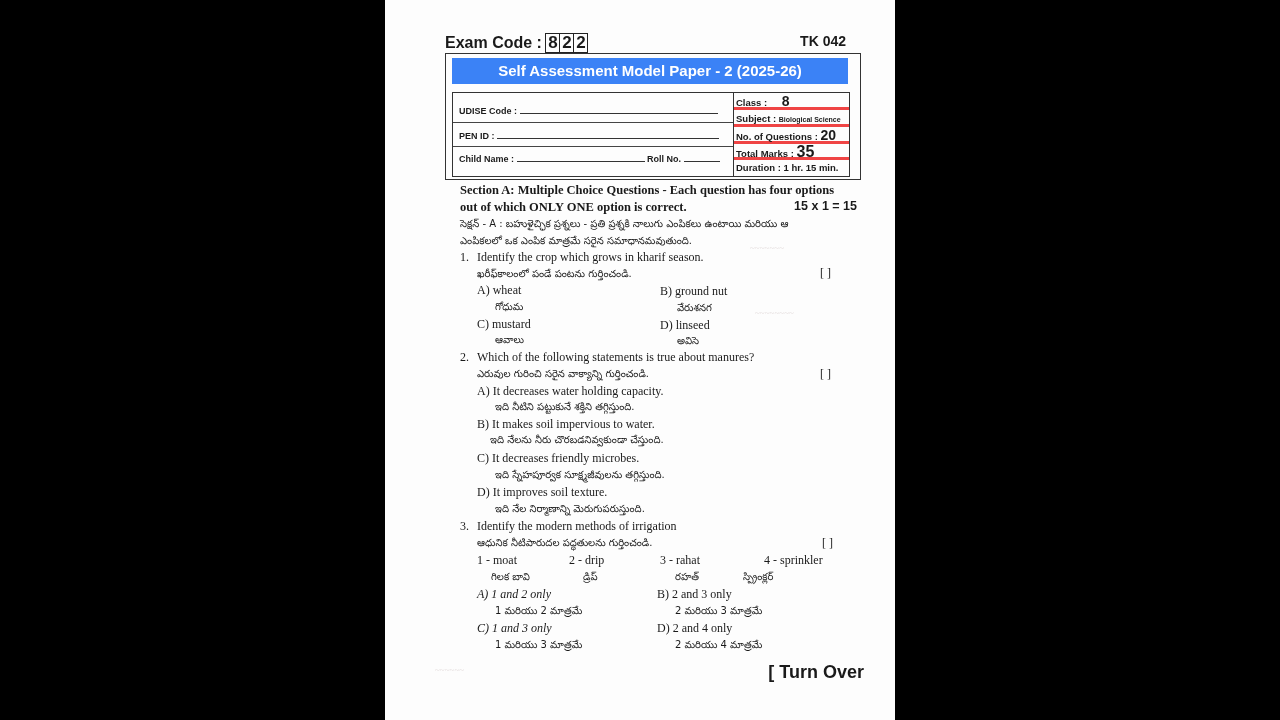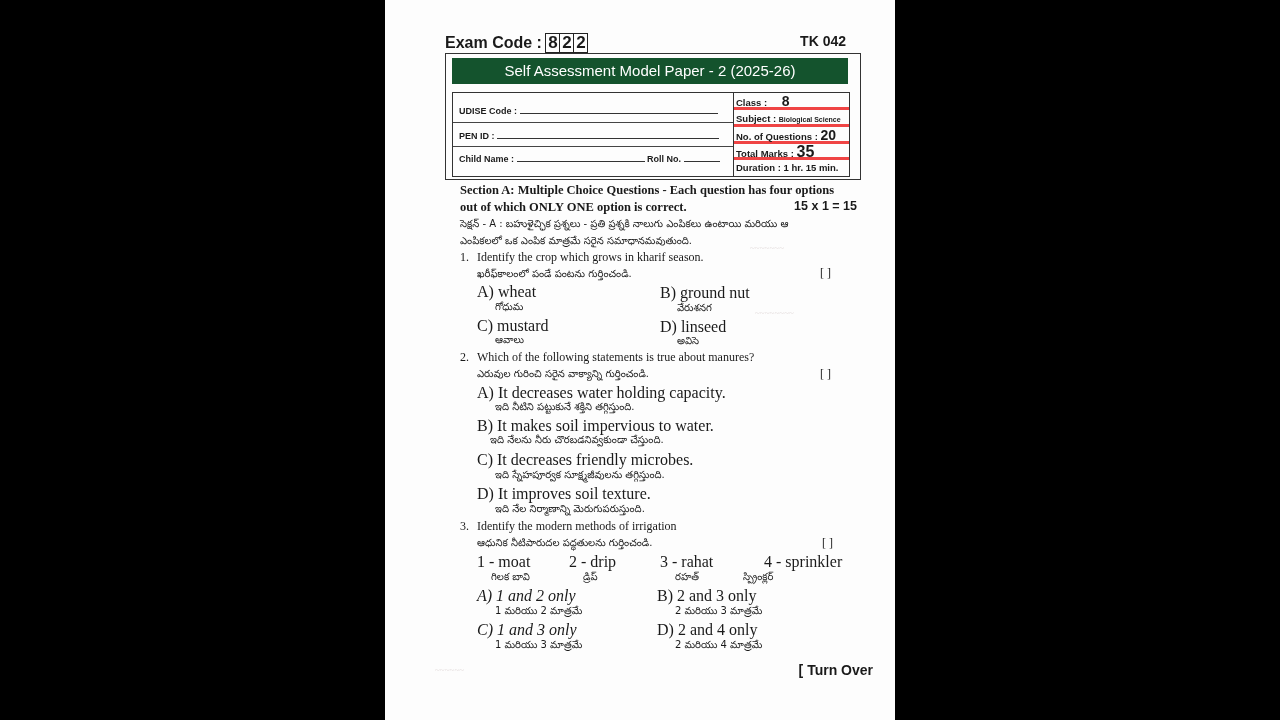--- a/index.html
+++ b/index.html
@@ -8,42 +8,42 @@
   .edge-mark { position:absolute; left:388px; top:80px; width:10px; height:18px; background:#111; }
   .edge-mark span { display:block; width:4px; height:3px; background:#ddd; margin:7px 3px; }
   .sans { font-family:"Liberation Sans", sans-serif; }
   .abs { position:absolute; }
 
   .exam-code { left:60px; top:33px; font-size:16px; font-weight:bold; }
   .code-digit { display:inline-block; border:1.5px solid #222; width:13px; height:18px; line-height:18px; text-align:center; margin-left:-1px; font-size:17px; }
   .tk { right:49px; top:33px; font-size:14px; font-weight:bold; }
 
   .outer-box { left:60px; top:53px; width:414px; height:125px; border:1.5px solid #333; }
-  .title-bar { position:absolute; left:6px; top:4px; width:396px; height:26px; background:#14532d; color:#fff; font-size:15px; font-weight:normal; text-align:center; line-height:26px; }
+  .title-bar { position:absolute; left:6px; top:4px; width:396px; height:26px; background:#3b82f6; color:#fff; font-size:15px; font-weight:bold; text-align:center; line-height:26px; }
   .info-table { position:absolute; left:6px; top:38px; width:396px; height:83px; border:1.2px solid #333; }
   .left-col { position:absolute; left:0; top:0; width:280px; height:83px; border-right:1.2px solid #333; }
   .lrow { position:absolute; left:0; width:280px; font-size:9px; font-weight:bold; padding-left:6px; box-sizing:border-box; }
   .lrow.r1 { top:0; height:30px; border-bottom:1px solid #444; line-height:36px; }
   .lrow.r2 { top:30px; height:24px; border-bottom:1px solid #444; line-height:26px; }
   .lrow.r3 { top:54px; height:29px; line-height:24px; }
   .uline { display:inline-block; border-bottom:1px solid #333; height:9px; vertical-align:baseline; }
   .right-col { position:absolute; left:281px; top:0; width:115px; height:83px; }
   .rrow { position:absolute; left:0; width:115px; font-size:9.5px; font-weight:bold; padding-left:2px; box-sizing:border-box; border-bottom:3px solid #ef4444; white-space:nowrap; }
   .rrow:last-child { border-bottom:none; }
   .big { font-size:14px; font-weight:bold; }
   .tiny { font-size:7px; }
 
   .section-head { left:75px; top:182px; width:400px; font-size:12.5px; font-weight:bold; line-height:17px; }
   .marks { right:38px; top:199px; font-size:12.5px; font-weight:bold; font-family:"Liberation Sans", sans-serif; }
   .telugu { font-family:"DejaVu Sans", sans-serif; font-size:10px; }
   .tel-line { left:75px; font-size:10px; }
   .q { left:75px; font-size:12px; }
-  .opt { font-size:16px; }
+  .opt { font-size:12px; }
   .bracket { font-size:12px; }
-  .turn-over { right:22px; top:662px; font-size:14px; font-weight:bold; font-family:"Liberation Sans", sans-serif; }
+  .turn-over { right:31px; top:662px; font-size:18px; font-weight:bold; font-family:"Liberation Sans", sans-serif; }
   .ghost { color:#e3dcdc; font-size:9px; }
 </style>
 </head>
 <body>
 
 <div class="edge-mark">
     <span></span>
   </div>
 
 <div class="page">

